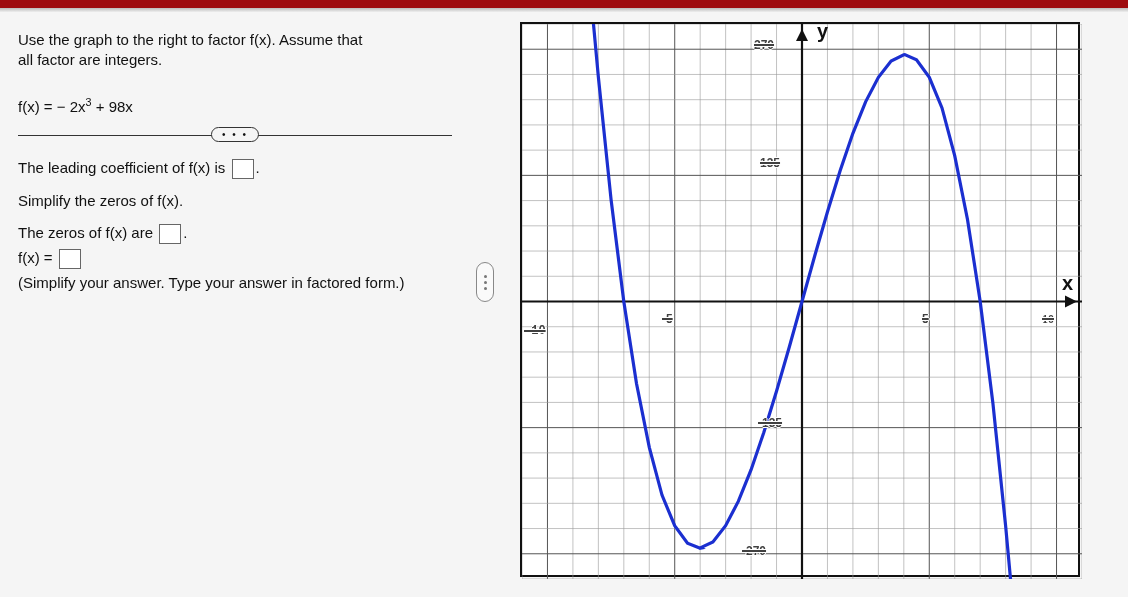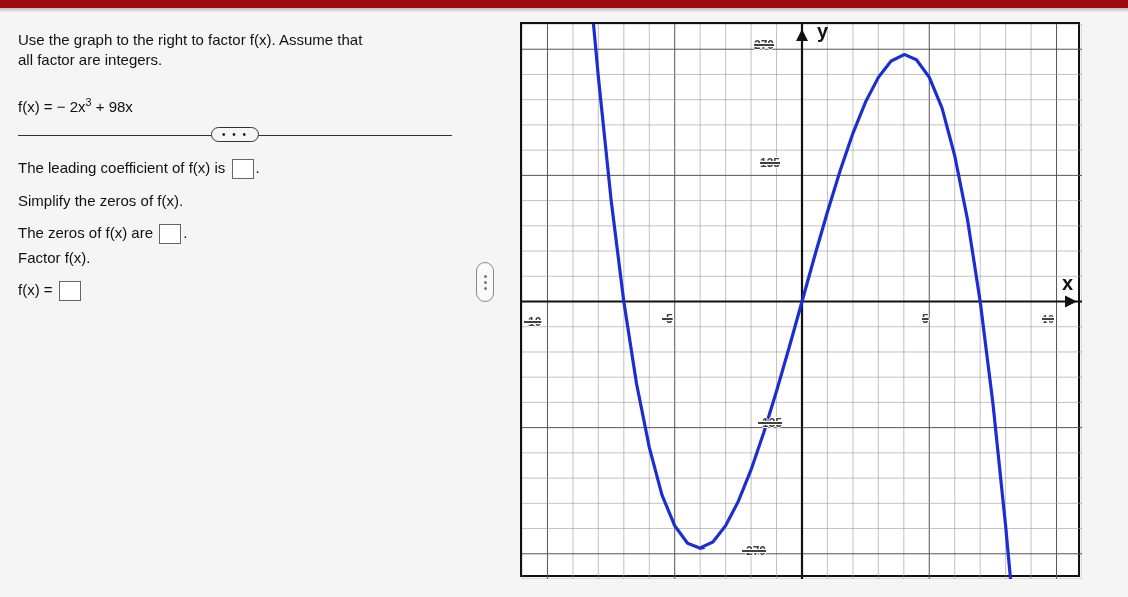--- a/index.html
+++ b/index.html
@@ -129,24 +129,24 @@
 
     <p>
       <span>The leading coefficient of f(x) is </span><span class="ans-box"></span><span>.</span>
     </p>
 
     <p>Simplify the zeros of f(x).</p>
     <p style="margin-bottom:4px">
       <span>The zeros of f(x) are </span><span class="ans-box"></span><span>.</span>
     </p>
 
-    <p>Factor f(x).</p>
     <p style="margin-bottom:4px">
       <span>f(x) = </span><span class="ans-box"></span>
     </p>
+    <p>(Simplify your answer. Type your answer in factored form.)</p>
 
     <div class="panel-handle">
       <span></span>
         <span></span>
         <span></span>
     </div>
   </div>
 
   <div class="right">
     <div class="plot-frame">
@@ -199,21 +199,21 @@
             <line y1="25.227272727272748" y2="25.227272727272748" x1="0" x2="560" class="major"></line>
             <line y1="0" y2="0" x1="0" x2="560" class="minor"></line>
           </g>
         <line class="axis" x1="0" y1="277.5" x2="560" y2="277.5"></line>
         <line class="axis" x1="280" y1="0" x2="280" y2="555"></line>
         <path d="M555 277.5 l-12 -6 v12 z" fill="#111"></path>
         <path d="M280 5 l-6 12 h12 z" fill="#111"></path>
         <path class="curve" d="M71.3 -2.0 L76.4 53.3 L89.1 175.9 L101.8 277.5 L114.5 359.5 L127.3 423.3 L140.0 471.1 L152.7 501.7 L165.5 519.3 L178.2 524.2 L177.2 524.4 L190.9 517.9 L203.6 501.7 L216.4 477.2 L229.1 445.7 L241.8 408.5 L254.5 367.2 L267.3 323.0 L280.0 277.5 L292.7 232.0 L305.5 187.8 L318.2 146.5 L330.9 109.3 L343.6 77.8 L356.4 53.3 L369.1 37.1 L381.8 30.8 L382.8 30.6 L394.5 35.7 L407.3 53.3 L420.0 83.9 L432.7 131.7 L445.5 195.5 L458.2 277.5 L470.9 379.1 L483.6 501.7 L488.7 557.0 "></path>
       </svg>
 
-      <div class="tick-label strike" style="left:2px; top:291px;">-10</div>
+      <div class="tick-label strike" style="left:2px; top:300px;font-family:Liberation Mono, monospace;">-10</div>
       <div class="tick-label strike" style="left:140px; top:288px;">-5</div>
       <div class="tick-label strike" style="left:400px; top:288px;">5</div>
       <div class="tick-label strike" style="left:520px; top:288px;font-family:Liberation Serif, serif;">10</div>
 
       <div class="tick-label strike" style="left:232px; top:14px;">270</div>
       <div class="tick-label strike" style="left:232px; top:132px;margin-left:6px;">135</div>
       <div class="tick-label strike" style="left:236px; top:392px;">-135</div>
       <div class="tick-label strike" style="left:220px; top:520px;">-270</div>
 
       <div class="axis-lbl" style="left:295px; top:-4px;">y</div>

